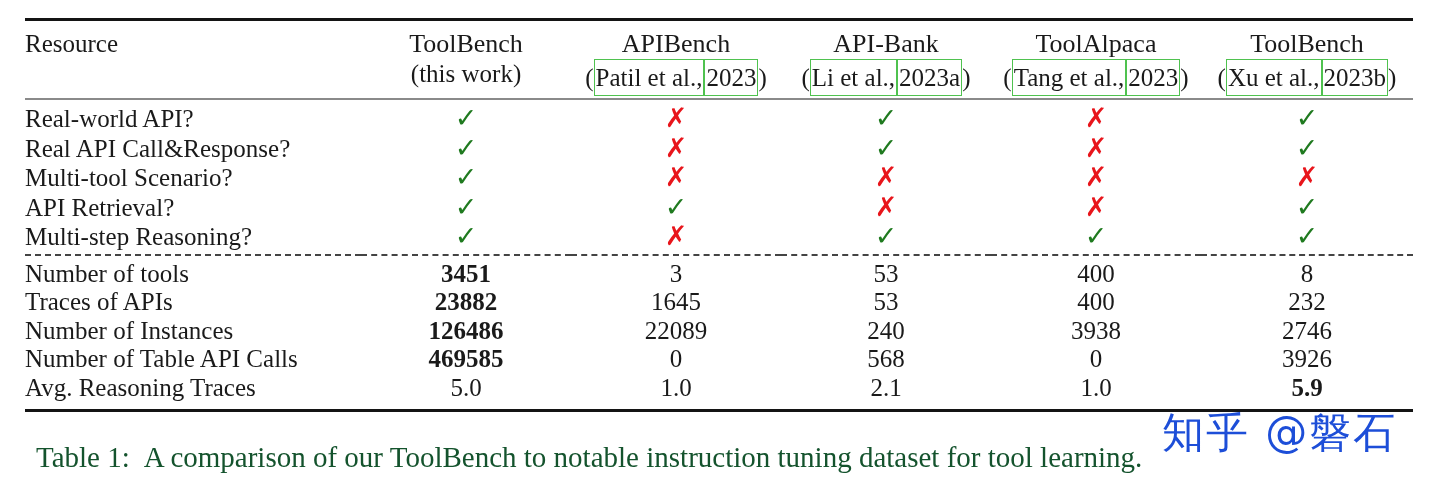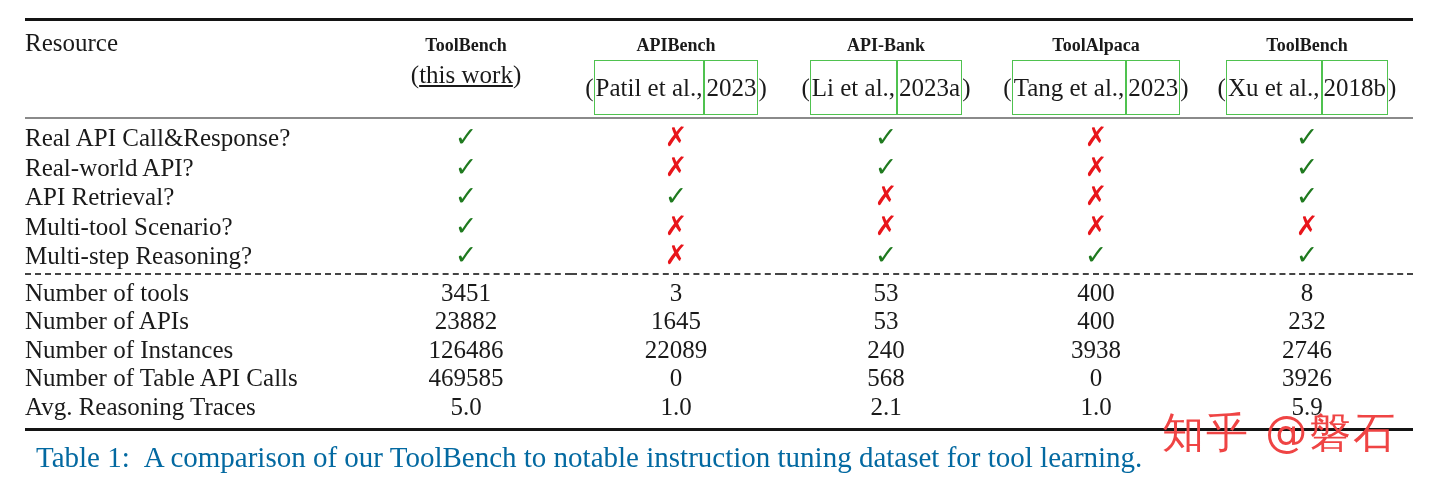--- a/index.html
+++ b/index.html
@@ -88,92 +88,91 @@
     font-size: 26px;
     padding-left: 12px;
     vertical-align: top;
   }
   th.col-head {
     text-align: center;
     vertical-align: top;
   }
   .head-name {
     display: block;
-    font-weight: bold;
-    font-size: 18px;
+    font-weight: normal;
+    font-size: 26px;
     line-height: 30px;
     white-space: nowrap;
   }
   .head-sub {
     display: block;
     font-size: 25px;
     line-height: 30px;
     white-space: nowrap;
   }
 
   
   .cite {
     display: inline-block;
     white-space: nowrap;
-    text-decoration: underline;
   }
   .cite .paren { display: inline-block; }
   .cite .lnk {
     display: inline-block;
     border: 1.5px solid #4fc24f;
-    padding: 13px 1px;
+    padding: 4px 1px;
     line-height: 27px;
     box-sizing: border-box;
   }
 
   
   td.res-cell {
     text-align: left;
     padding-left: 12px;
     font-size: 25px;
     white-space: nowrap;
   }
   td.val-cell {
     text-align: center;
     font-size: 25px;
   }
-  td.val-cell.bold { font-weight: normal; }
+  td.val-cell.bold { font-weight: bold; }
 
   .mark {
     font-size: 27px;
     line-height: 28px;
     font-family: "DejaVu Sans", sans-serif;
     font-weight: bold;
   }
   .mark.yes { color: #1f7a1f; }
   .mark.no  { color: #e8151b; }
 
   
   #caption {
     position: absolute;
     left: 36px;
     top: 440px;
     width: 1370px;
     font-size: 29px;
     line-height: 34px;
     white-space: nowrap;
-    color: #0369a1;
+    color: #14532d;
   }
   #caption .cap-label { margin-right: 14px; }
 
   
   #watermark {
     position: absolute;
     left: 1162px;
     top: 409px;
     font-family: "DejaVu Sans", sans-serif;
     font-size: 42px;
     line-height: 48px;
     letter-spacing: 2px;
-    color: #ef4444;
+    color: #1d4ed8;
     white-space: nowrap;
     pointer-events: none;
   }
 </style>
 </head>
 <body>
 
 <div id="figure">
 
   <div id="table-wrap">
@@ -224,67 +223,67 @@
           <th class="col-head">
             <span class="head-name">ToolAlpaca</span>
             <span class="head-sub">
               <span class="cite"><span class="paren">(</span><span class="lnk">Tang et al.,</span><span class="lnk">2023</span><span class="paren">)</span></span>
             </span>
           </th>
 
           <th class="col-head">
             <span class="head-name">ToolBench</span>
             <span class="head-sub">
-              <span class="cite"><span class="paren">(</span><span class="lnk">Xu et al.,</span><span class="lnk">2018b</span><span class="paren">)</span></span>
+              <span class="cite"><span class="paren">(</span><span class="lnk">Xu et al.,</span><span class="lnk">2023b</span><span class="paren">)</span></span>
             </span>
           </th>
         </tr>
 
         <tr class="midrule-row">
           <td class="mr"></td>
           <td class="mr"></td>
           <td class="mr"></td>
           <td class="mr"></td>
           <td class="mr"></td>
           <td class="mr"></td>
         </tr>
         <tr class="spacer-xs">
             <td colspan="6"></td>
           </tr>
       <tr>
+            <td class="res-cell">Real-world API?</td>
+            <td class="val-cell"><span class="mark yes">✓</span></td>
+            <td class="val-cell"><span class="mark no">✗</span></td>
+            <td class="val-cell"><span class="mark yes">✓</span></td>
+            <td class="val-cell"><span class="mark no">✗</span></td>
+            <td class="val-cell"><span class="mark yes">✓</span></td>
+          </tr>
+          <tr>
             <td class="res-cell">Real API Call&amp;Response?</td>
             <td class="val-cell"><span class="mark yes">✓</span></td>
             <td class="val-cell"><span class="mark no">✗</span></td>
             <td class="val-cell"><span class="mark yes">✓</span></td>
             <td class="val-cell"><span class="mark no">✗</span></td>
             <td class="val-cell"><span class="mark yes">✓</span></td>
           </tr>
           <tr>
-            <td class="res-cell">Real-world API?</td>
-            <td class="val-cell"><span class="mark yes">✓</span></td>
-            <td class="val-cell"><span class="mark no">✗</span></td>
-            <td class="val-cell"><span class="mark yes">✓</span></td>
-            <td class="val-cell"><span class="mark no">✗</span></td>
-            <td class="val-cell"><span class="mark yes">✓</span></td>
+            <td class="res-cell">Multi-tool Scenario?</td>
+            <td class="val-cell"><span class="mark yes">✓</span></td>
+            <td class="val-cell"><span class="mark no">✗</span></td>
+            <td class="val-cell"><span class="mark no">✗</span></td>
+            <td class="val-cell"><span class="mark no">✗</span></td>
+            <td class="val-cell"><span class="mark no">✗</span></td>
           </tr>
           <tr>
             <td class="res-cell">API Retrieval?</td>
             <td class="val-cell"><span class="mark yes">✓</span></td>
             <td class="val-cell"><span class="mark yes">✓</span></td>
             <td class="val-cell"><span class="mark no">✗</span></td>
             <td class="val-cell"><span class="mark no">✗</span></td>
             <td class="val-cell"><span class="mark yes">✓</span></td>
-          </tr>
-          <tr>
-            <td class="res-cell">Multi-tool Scenario?</td>
-            <td class="val-cell"><span class="mark yes">✓</span></td>
-            <td class="val-cell"><span class="mark no">✗</span></td>
-            <td class="val-cell"><span class="mark no">✗</span></td>
-            <td class="val-cell"><span class="mark no">✗</span></td>
-            <td class="val-cell"><span class="mark no">✗</span></td>
           </tr>
           <tr>
             <td class="res-cell">Multi-step Reasoning?</td>
             <td class="val-cell"><span class="mark yes">✓</span></td>
             <td class="val-cell"><span class="mark no">✗</span></td>
             <td class="val-cell"><span class="mark yes">✓</span></td>
             <td class="val-cell"><span class="mark yes">✓</span></td>
             <td class="val-cell"><span class="mark yes">✓</span></td>
           </tr>
           <tr class="dashrule">
@@ -295,21 +294,21 @@
           </tr>
           <tr>
             <td class="res-cell">Number of tools</td>
             <td class="val-cell bold">3451</td>
             <td class="val-cell">3</td>
             <td class="val-cell">53</td>
             <td class="val-cell">400</td>
             <td class="val-cell">8</td>
           </tr>
           <tr>
-            <td class="res-cell">Number of APIs</td>
+            <td class="res-cell">Traces of APIs</td>
             <td class="val-cell bold">23882</td>
             <td class="val-cell">1645</td>
             <td class="val-cell">53</td>
             <td class="val-cell">400</td>
             <td class="val-cell">232</td>
           </tr>
           <tr>
             <td class="res-cell">Number of Instances</td>
             <td class="val-cell bold">126486</td>
             <td class="val-cell">22089</td>

